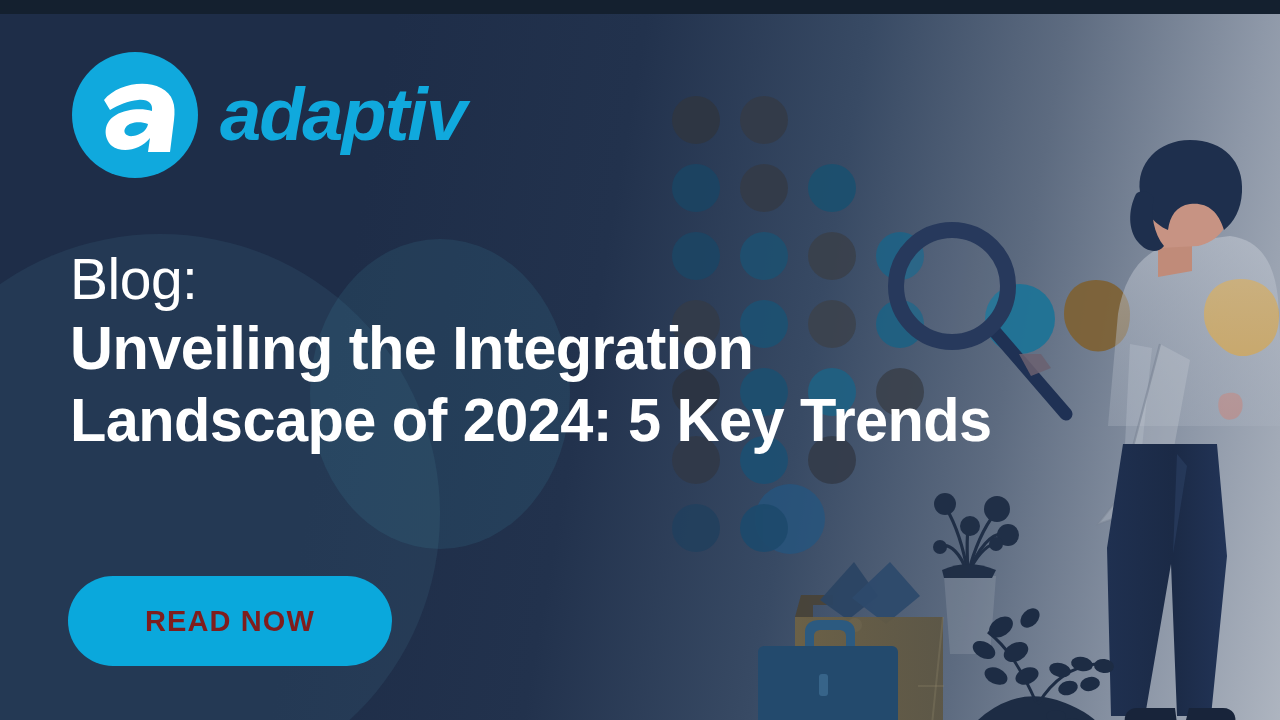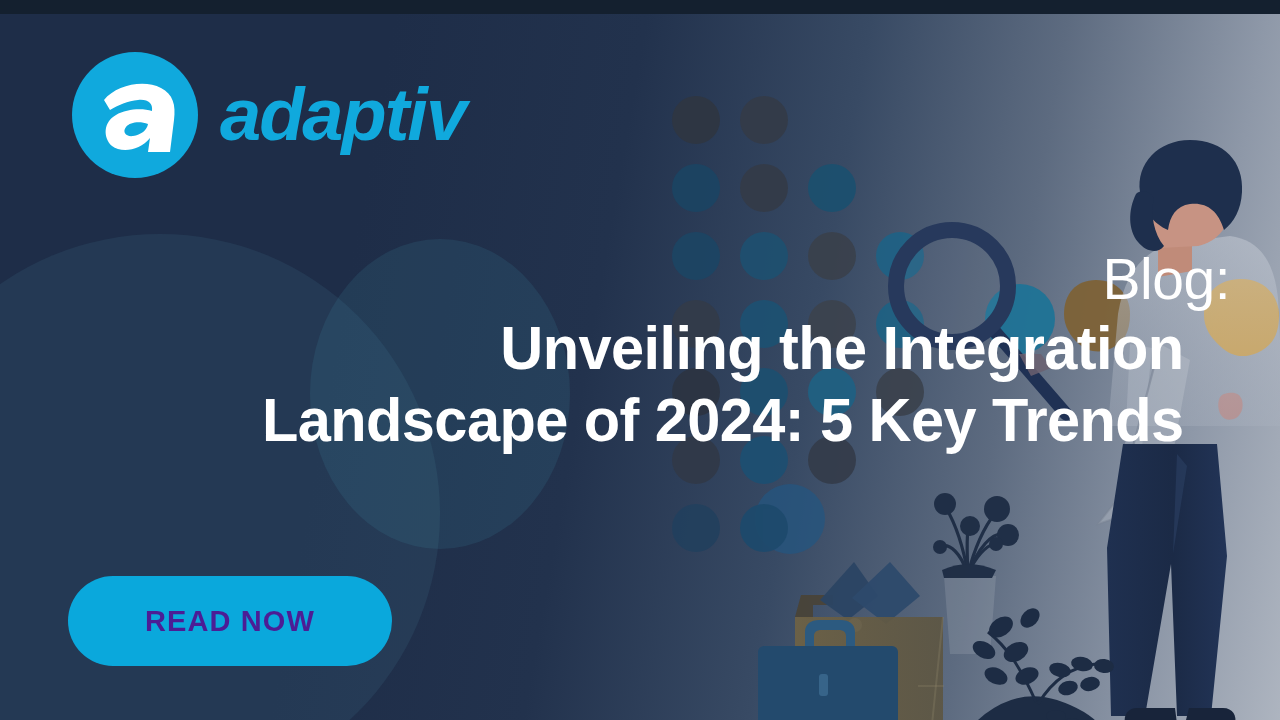--- a/index.html
+++ b/index.html
@@ -65,21 +65,20 @@
     letter-spacing: -2px;
     line-height: 1;
     color: #10a9dd;
   }
 
   
   .copy {
     position: absolute;
     left: 70px; top: 236px;
     width: 1160px;
-    text-align: right;
   }
   .eyebrow {
     font-size: 57px;
     font-weight: 400;
     line-height: 1.02;
     color: #ffffff;
     margin: 0 0 4px 0;
     letter-spacing: -0.5px;
   }
   .headline {
@@ -95,21 +94,21 @@
   }
 
   
   .cta {
     position: absolute;
     left: 68px; top: 562px;
     width: 324px; height: 90px;
     border: none;
     border-radius: 45px;
     background: #0aa8dc;
-    color: #4c1d95;
+    color: #7f1d1d;
     font-family: "Liberation Sans", "DejaVu Sans", sans-serif;
     font-size: 29px;
     font-weight: 700;
     letter-spacing: 1.1px;
     cursor: pointer;
     display: flex;
     align-items: center;
     justify-content: center;
   }
 

